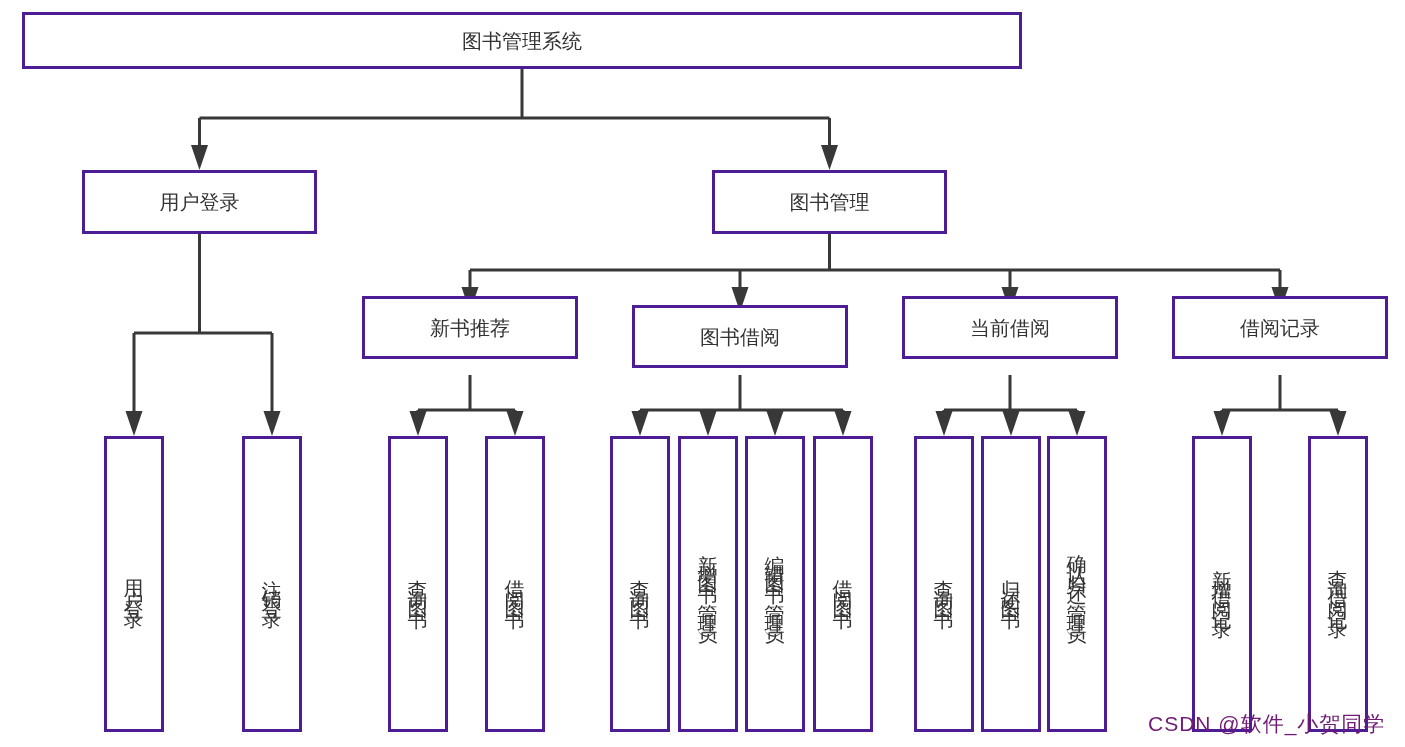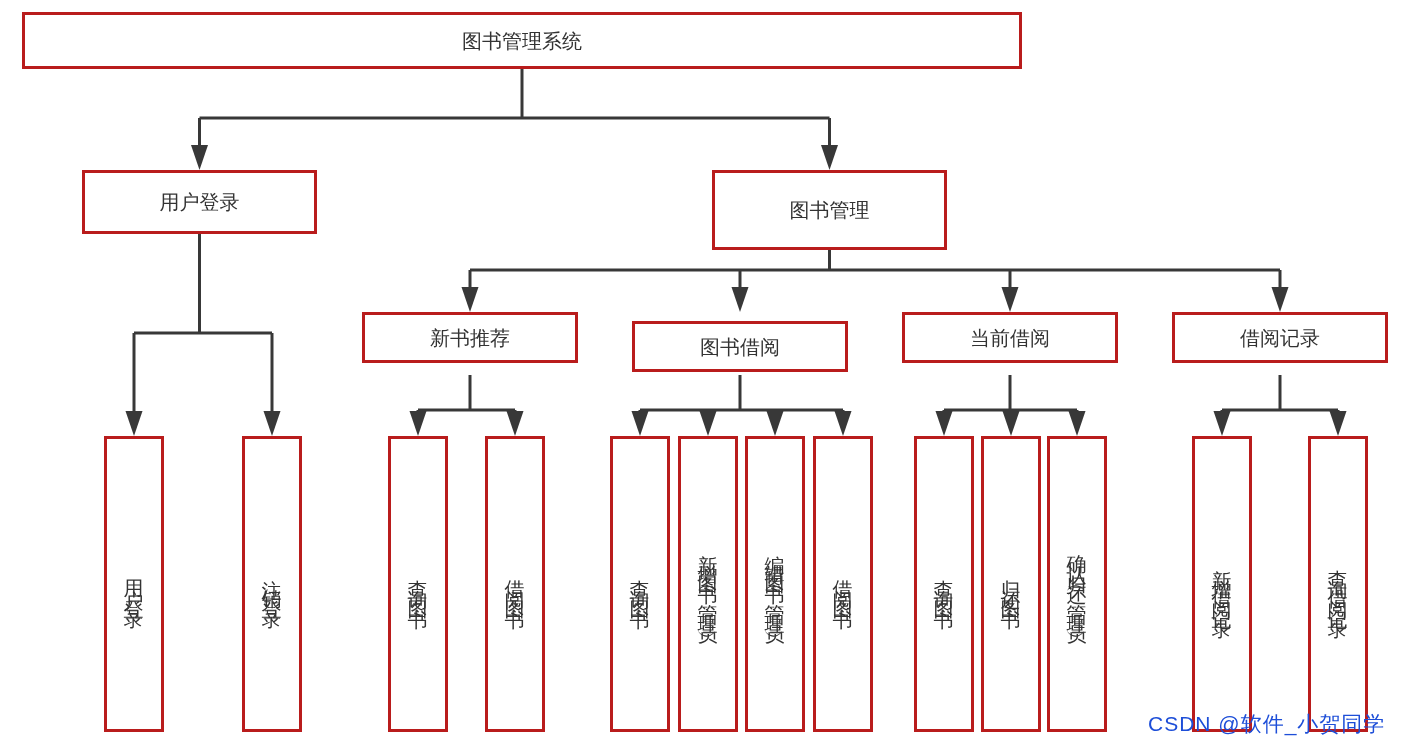--- a/index.html
+++ b/index.html
@@ -12,41 +12,41 @@
     font-family: "Liberation Sans", "DejaVu Sans", sans-serif;
   }
   .connectors {
     position: absolute;
     left: 0; top: 0;
     width: 1405px; height: 747px;
   }
   .box {
     position: absolute;
     box-sizing: border-box;
-    border: 3px solid #b91c1c;
+    border: 3px solid #4c1d95;
     background: #ffffff;
     display: flex;
     align-items: center;
     justify-content: center;
     color: #333333;
     font-size: 20px;
     line-height: 1;
   }
   .box .label { white-space: nowrap; }
   .vbox .label {
     writing-mode: vertical-rl;
     text-orientation: mixed;
     letter-spacing: 10px;
     white-space: nowrap;
   }
   
   .root  { left: 22px;  top: 12px;  width: 1000px; height: 57px; }
   .l2a   { left: 82px;  top: 170px; width: 235px;  height: 64px; }
-  .l2b   { left: 712px; top: 170px; width: 235px;  height: 80px; font-family: Liberation Serif, serif; }
-  .l3    { top: 312px; width: 216px; height: 51px; }
+  .l2b   { left: 712px; top: 170px; width: 235px;  height: 64px; font-family: Liberation Serif, serif; }
+  .l3    { top: 296px; width: 216px; height: 63px; }
   .l3a   { left: 362px; }
   .l3b   { left: 632px; margin-top: 9px; }
   .l3c   { left: 902px; }
   .l3d   { left: 1172px; }
   .vbox  { top: 436px; width: 60px; height: 296px; }
   .v1  { left: 104px; }
   .v2  { left: 242px; }
   .v3  { left: 388px; }
   .v4  { left: 485px; }
   .v5  { left: 610px; }
@@ -57,21 +57,21 @@
   .v10 { left: 981px; }
   .v11 { left: 1047px; }
   .v12 { left: 1192px; }
   .v13 { left: 1308px; }
   .watermark {
     position: absolute;
     left: 1148px;
     top: 710px;
     font-size: 21px;
     letter-spacing: 1px;
-    color: #1d4ed8;
+    color: #701a75;
     z-index: 5;
     white-space: nowrap;
   }
 </style>
 </head>
 <body>
 
 <div class="canvas">
 
   <svg class="connectors" viewBox="0 0 1405 747" xmlns="http://www.w3.org/2000/svg">

